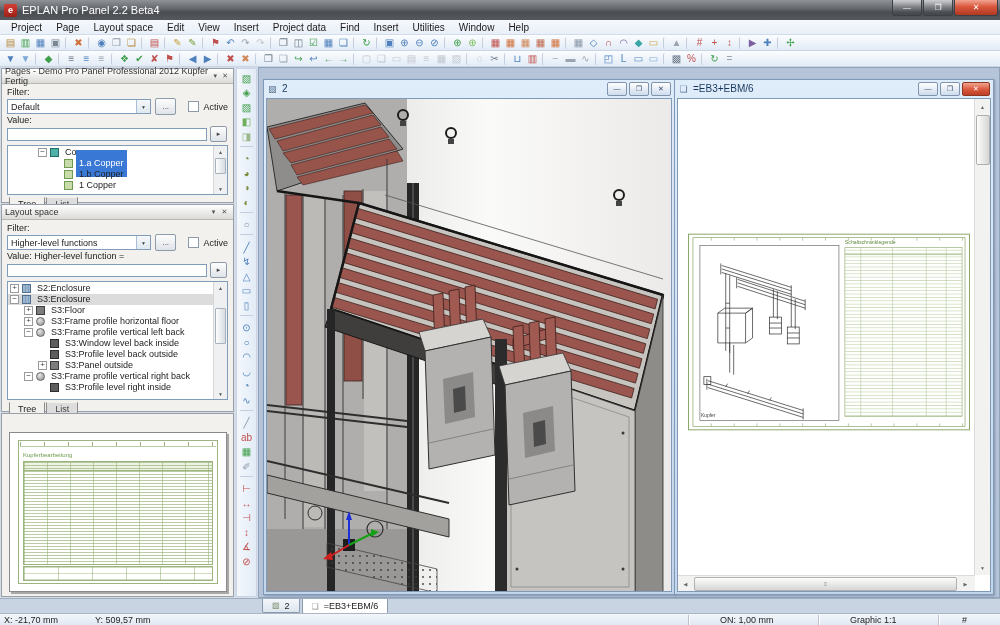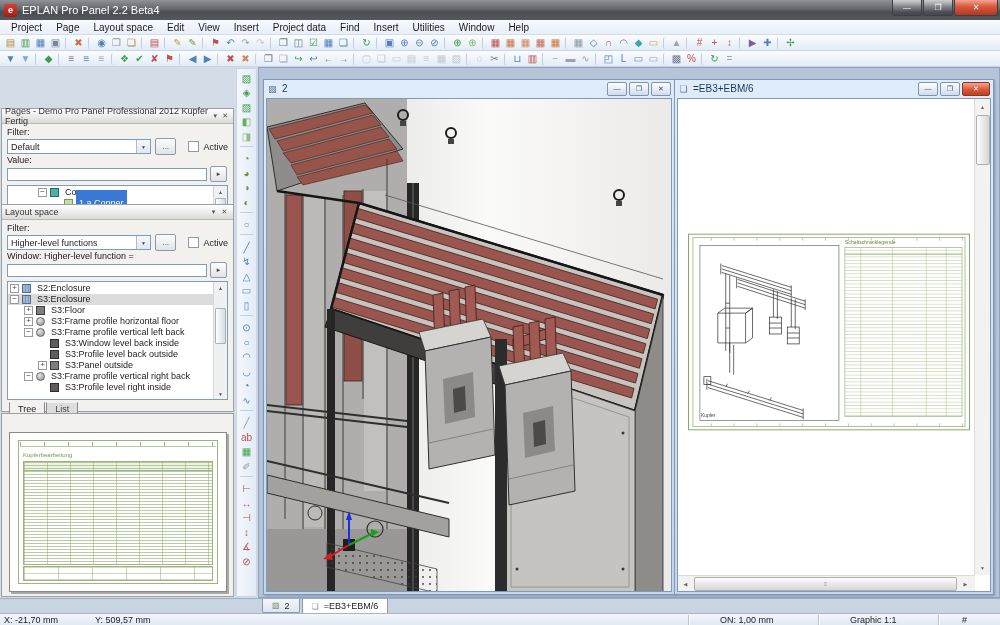--- a/index.html
+++ b/index.html
@@ -623,21 +623,21 @@
       <span class="tbg" style="color: rgb(192, 80, 77);">↕</span>
     </span>
     <span class="vti">
       <span class="tbg" style="color: rgb(192, 80, 77);">∡</span>
     </span>
     <span class="vti">
       <span class="tbg" style="color: rgb(192, 80, 77);">⊘</span>
     </span>
   </div>
 
-<div class="panel" style="top:68px;height:135px;margin-top:40px;">
+<div class="panel" style="top:68px;height:135px;">
   <div class="ptitle">
     <span>Pages - Demo Pro Panel Professional 2012 Kupfer Fertig</span>
     <span class="spacer"></span>
     <span class="pbtn">▾</span>
     <span class="pbtn">✕</span>
   </div>
   <div class="pbody">
     <div class="plabel">Filter:</div>
     <div class="cborow">
       <div class="combo">
@@ -712,21 +712,21 @@
       <div class="combo">
         <span class="ctext">Higher-level functions</span>
         <span class="carrow">▼</span>
       </div>
       <div class="dots-btn">...</div>
       <div class="chkwrap">
         <span class="chk"></span>
         <span>Active</span>
       </div>
     </div>
-    <div class="plabel">Window: Higher-level function =</div>
+    <div class="plabel">Value: Higher-level function =</div>
     <div class="valrow">
       <input class="vinput" value="" style="">
       <div class="go-btn">▸</div>
     </div>
     <div class="treebox" style="height:117px;">
       <div class="tree" id="layout-tree">
 
           <div class="trow">
             <span class="tind" style="width: 2px;"></span>
             <span class="texp">+</span>

